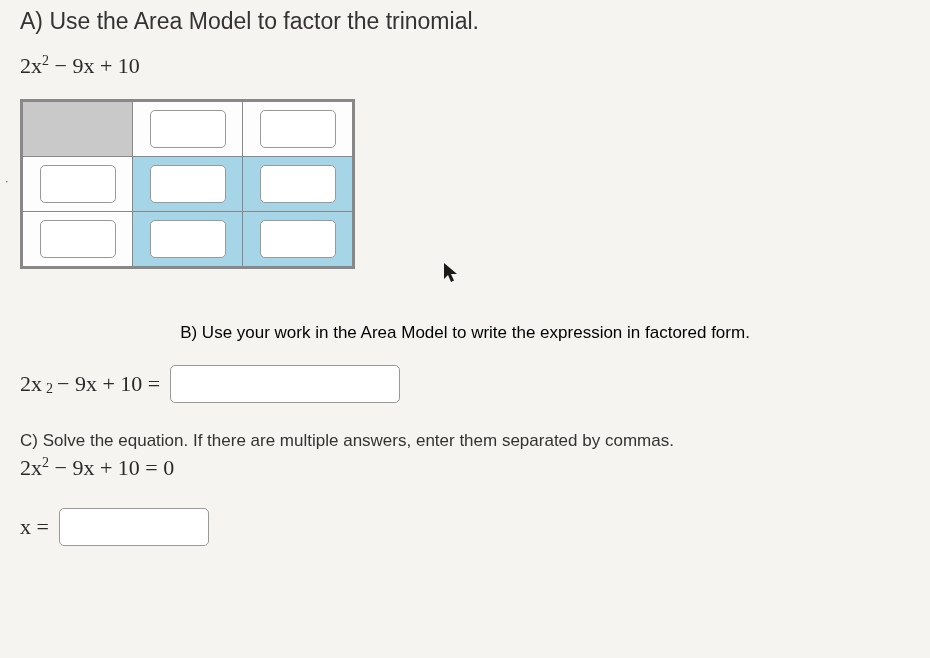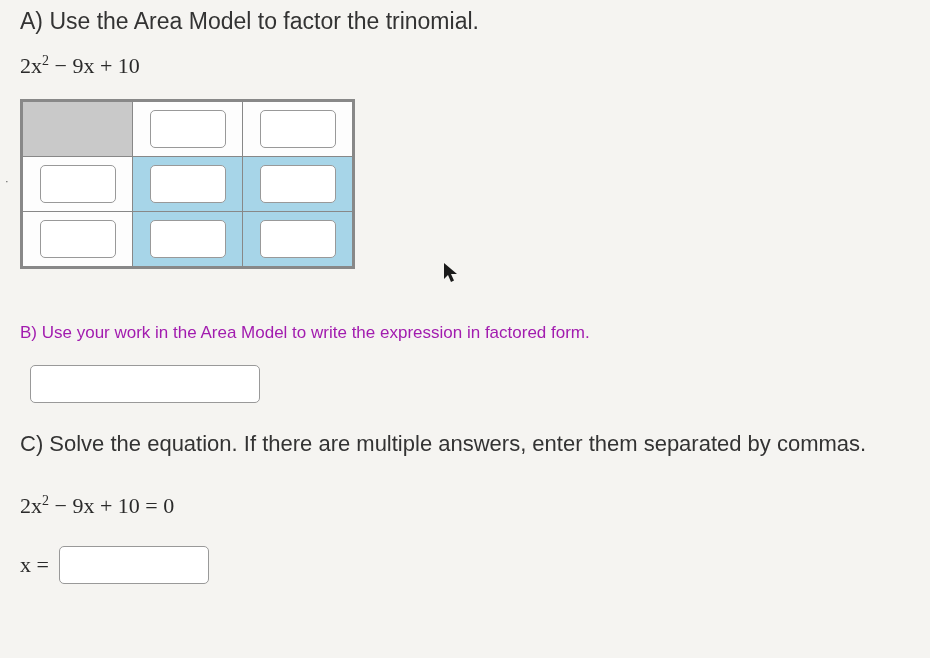--- a/index.html
+++ b/index.html
@@ -18,26 +18,27 @@
     }
     .question-text {
       font-size: 23px;
       margin-bottom: 18px;
       color: #333;
     }
     .question-text-b {
       font-size: 17px;
       margin-top: 50px;
       margin-bottom: 22px;
-      color: #a21caf;
+      color: #000000;
+      text-align: center;
     }
     .question-text-c {
-      font-size: 22px;
+      font-size: 17px;
       margin-top: 28px;
-      margin-bottom: 36px;
+      margin-bottom: 4px;
       color: #333;
     }
     .expr {
       font-family: 'Cambria Math', 'Times New Roman', serif;
       font-size: 22px;
       color: #2a2a2a;
       display: flex;
       align-items: flex-end;
       gap: 4px;
     }
@@ -178,20 +179,21 @@
 
 
 <svg class="cursor" width="18" height="22" viewBox="0 0 18 22">
   <path d="M1 1 L1 17 L5 13 L8 20 L11 18.5 L8 12 L14 12 Z" fill="#1a1a1a"></path>
 </svg>
 
 
 <div class="question-text-b">B) Use your work in the Area Model to write the expression in factored form.</div>
 
 <div class="eq-row">
+  <span class="expr">2x<sup>2</sup> − 9x + 10 =</span>
   <input class="long-input" style="">
 </div>
 
 
 <div class="question-text-c">C) Solve the equation. If there are multiple answers, enter them separated by commas.</div>
 
 <div class="expr expr-row">
   <span>2x<sup>2</sup> − 9x + 10 = 0</span>
 </div>
 

